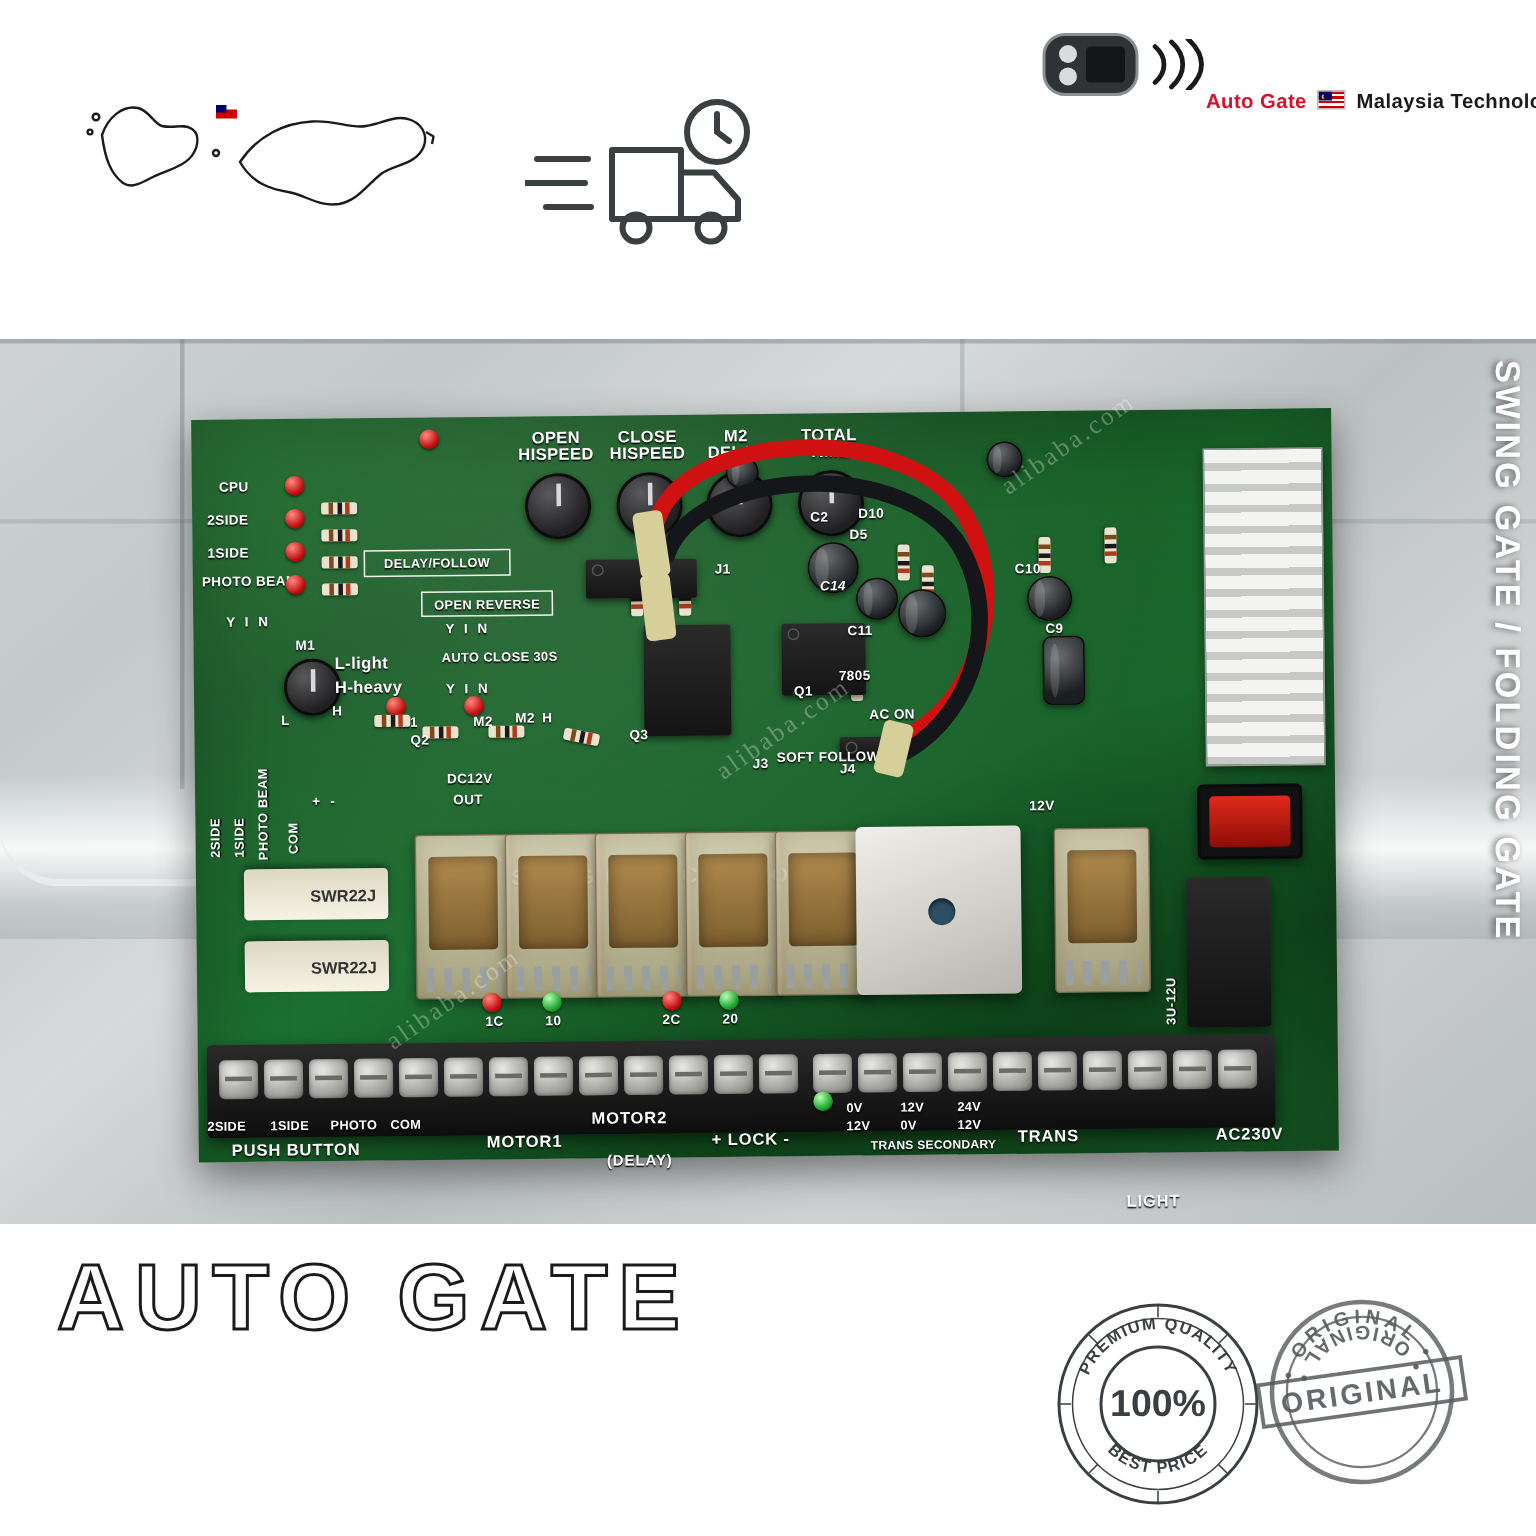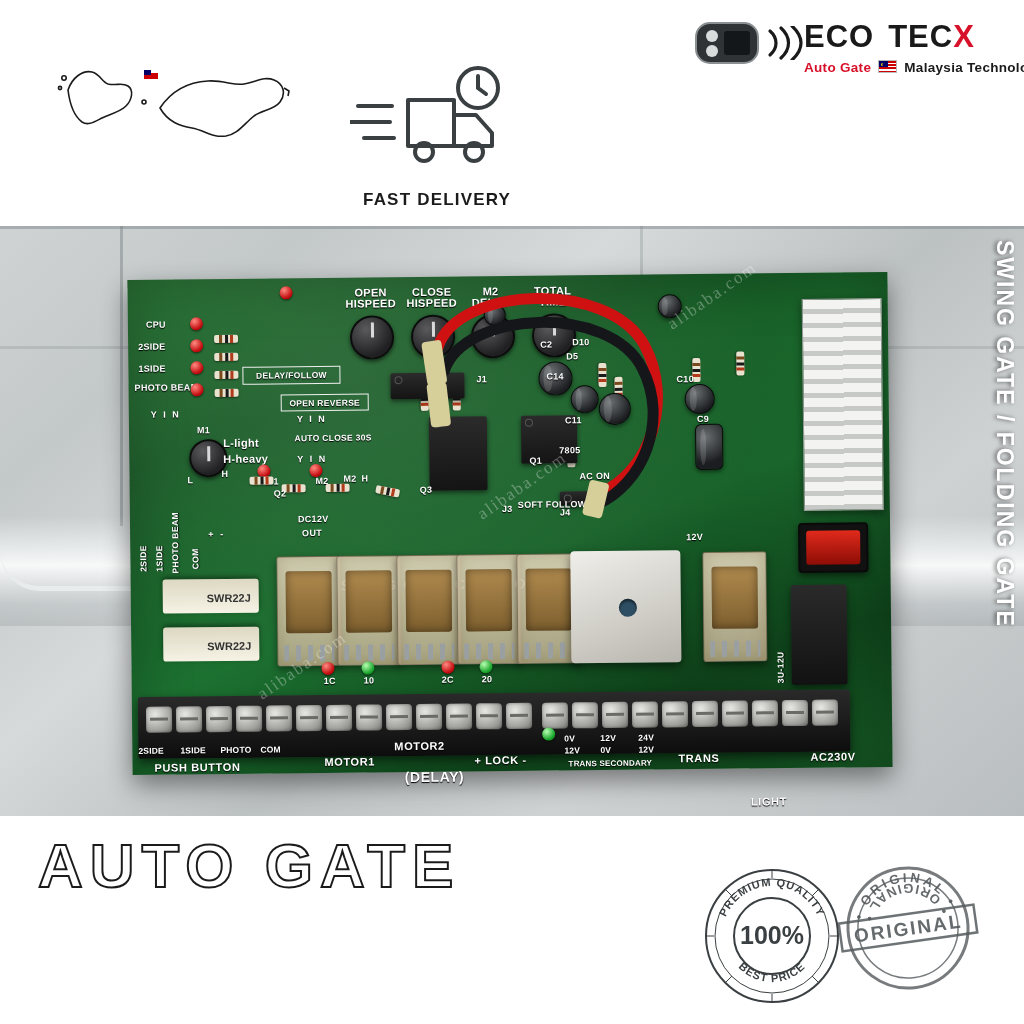--- a/index.html
+++ b/index.html
@@ -173,42 +173,38 @@
           <path d="M8 46 h34"></path>
           <path d="M0 62 h40"></path>
           <path d="M14 78 h30"></path>
         </g>
         <g fill="none" stroke="#3a3f42" stroke-width="4">
           <circle cx="128" cy="28" r="20"></circle>
           <path d="M128 16 v12 l8 6" stroke-linecap="round"></path>
         </g>
       </svg>
     </div>
-    <div class="fast-label">FAST DELIVERY</div>
 
     <div class="logo">
       <div class="logo-remote">
         <svg viewBox="0 0 70 46" width="70" height="46">
           <rect x="4" y="3" width="62" height="40" rx="14" fill="#2f3336" stroke="#8a8f92" stroke-width="2"></rect>
           <circle cx="20" cy="16" r="6" fill="#d9dcdd"></circle>
           <circle cx="20" cy="31" r="6" fill="#d9dcdd"></circle>
           <rect x="32" y="11" width="26" height="24" rx="3" fill="#13171a"></rect>
         </svg>
       </div>
       <div class="logo-waves">
         <svg viewBox="0 0 40 34" width="40" height="34">
           <g fill="none" stroke="#1a1a1a" stroke-width="3.2" stroke-linecap="round">
             <path d="M6 5 C14 12, 14 22, 6 29"></path>
             <path d="M17 2 C27 11, 27 23, 17 32"></path>
             <path d="M28 0 C40 11, 40 23, 28 34"></path>
           </g>
         </svg>
-      </div>
-      <div class="logo-text">
-        <span>ECO</span><span style="display:inline-block;width:14px"></span><span>TEC</span><span class="x">X</span>
       </div>
       <div class="logo-sub">
         <span class="red">Auto  Gate</span>
         <span class="flag"><span class="stripes"></span><span class="canton"></span></span>
         <span>Malaysia  Technology</span>
       </div>
     </div>
   </div>
 
   <div class="photo">
@@ -300,21 +296,21 @@
       <div class="cap" style="left:410px;top:86px;width:32px;height:32px;"></div>
       <div class="cap" style="left:442px;top:110px;width:26px;height:26px;"></div>
       <div class="cap" style="left:470px;top:118px;width:30px;height:30px;"></div>
       <div class="cap" style="left:556px;top:110px;width:28px;height:28px;"></div>
       <div class="cap" style="left:566px;top:150px;width:26px;height:44px;border-radius:6px;"></div>
       <div class="cap" style="left:530px;top:20px;width:22px;height:22px;"></div>
       <div class="cap" style="left:356px;top:28px;width:20px;height:20px;"></div>
 
       <div class="wlabel" style="left:412px;top:64px;">C2</div>
       <div class="wlabel" style="left:436px;top:140px;">C11</div>
-      <div class="wlabel" style="left:418px;top:96px;">C14</div>
+      <div class="wlabel" style="left:418px;top:110px;font-style:italic;">C14</div>
       <div class="wlabel" style="left:568px;top:140px;">C9</div>
       <div class="wlabel" style="left:548px;top:100px;">C10</div>
       <div class="wlabel" style="left:444px;top:62px;">D10</div>
       <div class="wlabel" style="left:438px;top:76px;">D5</div>
       <div class="wlabel" style="left:348px;top:98px;">J1</div>
       <div class="wlabel" style="left:372px;top:228px;">J3</div>
       <div class="wlabel" style="left:430px;top:232px;">J4</div>
       <div class="wlabel" style="left:400px;top:180px;">Q1</div>
       <div class="wlabel" style="left:144px;top:210px;">Q2</div>
       <div class="wlabel" style="left:290px;top:208px;">Q3</div>
@@ -423,23 +419,23 @@
       <div class="term-lbl" style="left:432px;top:458px;">0V</div>
       <div class="term-lbl" style="left:432px;top:470px;">12V</div>
       <div class="term-lbl" style="left:468px;top:458px;">12V</div>
       <div class="term-lbl" style="left:468px;top:470px;">0V</div>
       <div class="term-lbl" style="left:506px;top:458px;">24V</div>
       <div class="term-lbl" style="left:506px;top:470px;">12V</div>
 
       <div class="term-grp" style="left:22px;top:482px;">PUSH BUTTON</div>
       <div class="term-grp" style="left:192px;top:478px;">MOTOR1</div>
       <div class="term-grp" style="left:262px;top:463px;">MOTOR2</div>
-      <div class="term-grp" style="left:272px;top:492px;font-size:14px;">(DELAY)</div>
+      <div class="term-grp" style="left:272px;top:492px;font-size:10px;">(DELAY)</div>
       <div class="term-grp" style="left:342px;top:478px;">+   LOCK  -</div>
-      <div class="term-lbl" style="left:436px;top:484px;font-size:8px;">TRANS SECONDARY</div>
+      <div class="term-lbl" style="left:448px;top:484px;font-size:8px;">TRANS SECONDARY</div>
       <div class="term-grp" style="left:546px;top:478px;">TRANS</div>
       <div class="term-grp" style="left:618px;top:478px;margin-top:44px;">LIGHT</div>
       <div class="term-grp" style="left:678px;top:478px;">AC230V</div>
 
       <div class="led g" style="left:410px;top:452px;"></div>
     </div>
 
     <div class="side-caption">SWING GATE / FOLDING GATE</div>
 
     <div class="watermark" style="left:660px;top:60px;">alibaba.com</div>

